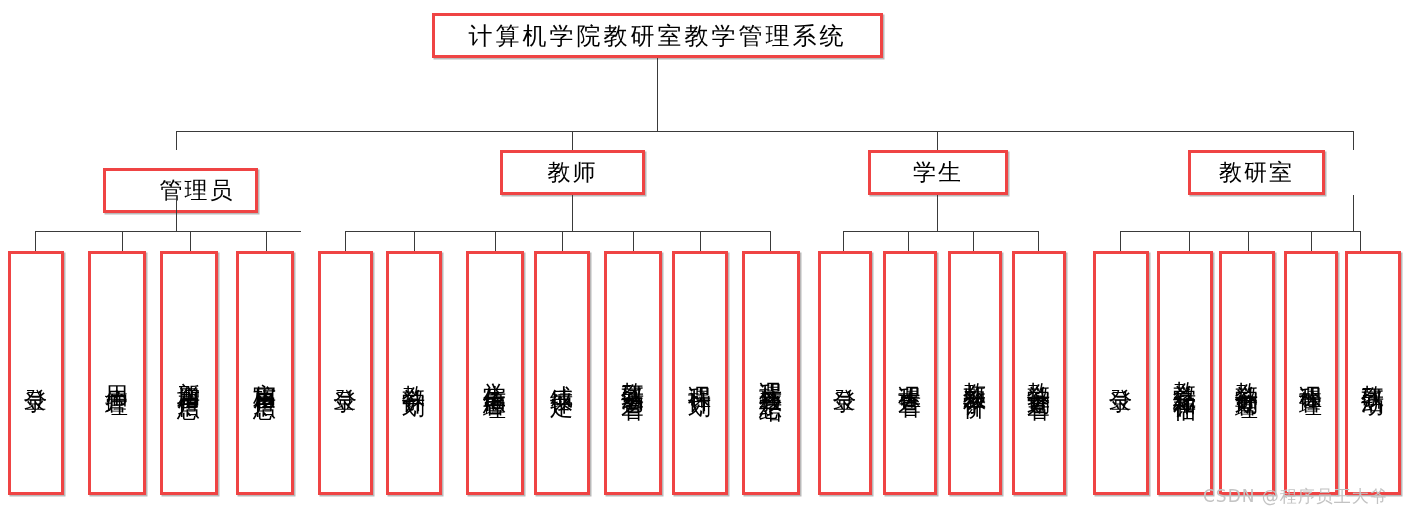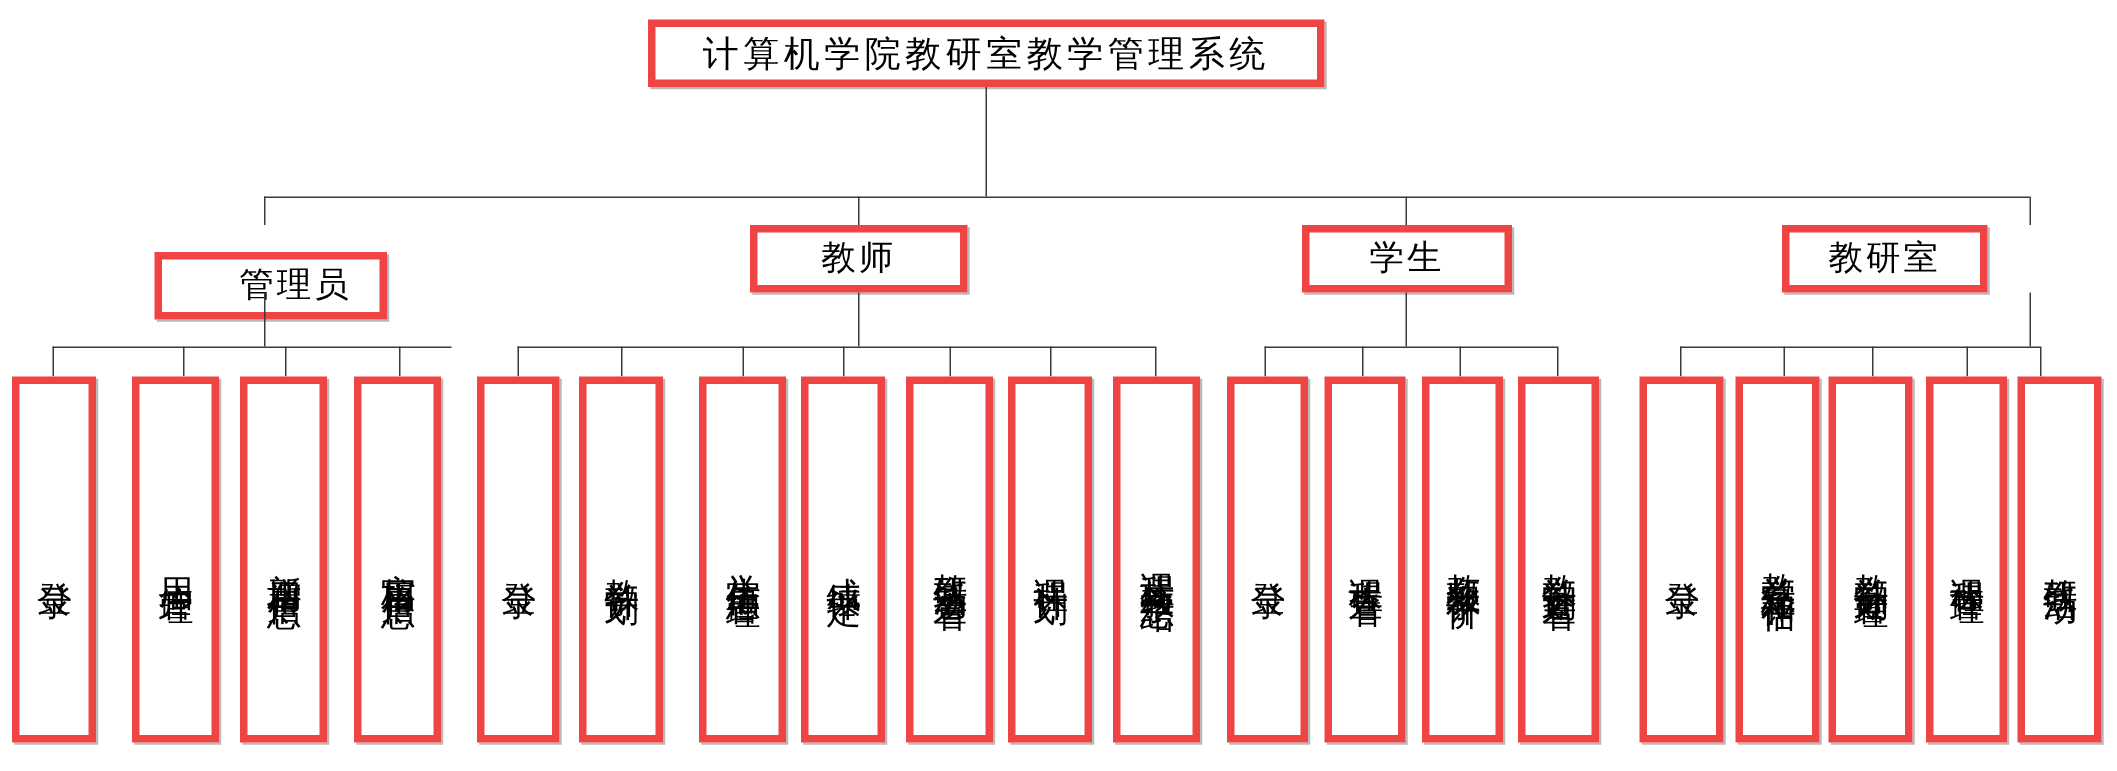--- a/index.html
+++ b/index.html
@@ -14,21 +14,21 @@
     position: relative;
     width: 1411px;
     height: 514px;
     background: #ffffff;
     overflow: hidden;
   }
   
   .node {
     position: absolute;
     box-sizing: border-box;
-    border: 5px solid #ef4444;
+    border: 3px solid #ef4444;
     background: #ffffff;
     box-shadow: 1.5px 1.5px 0 0 #b9b9b9;
   }
   
   .node.horiz {
     display: flex;
     align-items: center;
     justify-content: center;
   }
   .node.horiz .label {
@@ -198,14 +198,15 @@
   <div class="node leaf" style="left:1219px; top:251px; width:56px; height:244px;">
     <span class="label">教学计划管理</span>
   </div>
   <div class="node leaf" style="left:1284px; top:251px; width:54px; height:244px;">
     <span class="label">课程管理</span>
   </div>
   <div class="node leaf" style="left:1345px; top:251px; width:56px; height:244px;">
     <span class="label">教研活动</span>
   </div>
 
+  <div id="watermark">CSDN @程序员王大爷</div>
 
 </div>
 
 </body></html>

